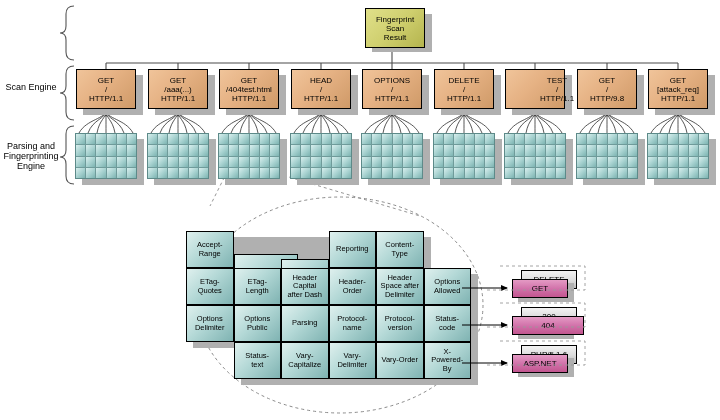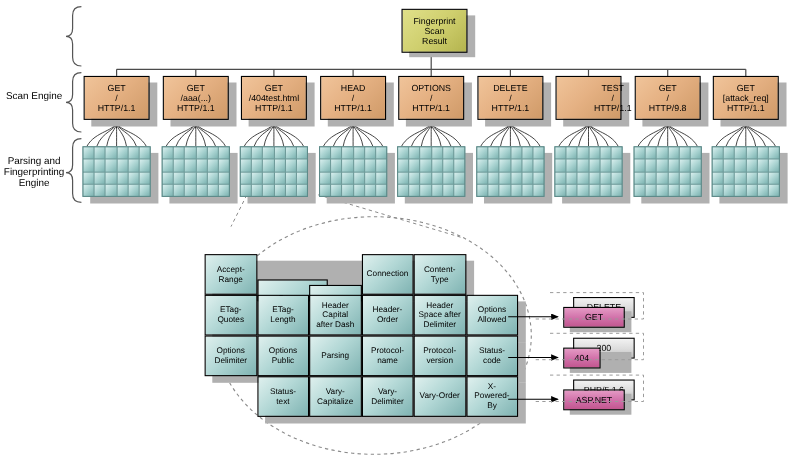--- a/index.html
+++ b/index.html
@@ -441,21 +441,21 @@
         </div>
       </div>
 
     <div id="table-layer">
         <div class="shadow" style="left: 193px; top: 237px; width: 237.5px; height: 37px;"></div>
         <div class="node cell" style="left: 186px; top: 231px; width: 47.5px; height: 37px;">Accept-
 Range</div>
         <div class="node cell" style="left: 233.5px; top: 231px; width: 64px; height: 37px; margin-top: 23px;">Banner</div>
         <div class="node cell" style="left: 281px; top: 231px; width: 47.5px; height: 37px; margin-top: 28px;">Cache-
 Control</div>
-        <div class="node cell" style="left: 328.5px; top: 231px; width: 47.5px; height: 37px;">Connection</div>
+        <div class="node cell" style="left: 328.5px; top: 231px; width: 47.5px; height: 37px;">Reporting</div>
         <div class="node cell" style="left: 376px; top: 231px; width: 47.5px; height: 37px;">Content-
 Type</div>
         <div class="shadow" style="left: 193px; top: 274px; width: 285px; height: 37px;"></div>
         <div class="node cell" style="left: 186px; top: 268px; width: 47.5px; height: 37px;">ETag-
 Quotes</div>
         <div class="node cell" style="left: 233.5px; top: 268px; width: 47.5px; height: 37px;">ETag-
 Length</div>
         <div class="node cell" style="left: 281px; top: 268px; width: 47.5px; height: 37px;">Header
 Capital
 after Dash</div>
@@ -490,21 +490,21 @@
 Powered-
 By</div>
       </div>
 
     <div id="result-layer">
         <div class="node resback" style="left: 521px; top: 270px; width: 56px; height: 19px;">DELETE</div>
         <div class="shadow" style="left: 518px; top: 283px; width: 56px; height: 19px;"></div>
         <div class="node res" style="left: 512px; top: 279px; width: 56px; height: 19px;">GET</div>
         <div class="node resback" style="left: 521px; top: 307px; width: 56px; height: 19px;">200</div>
         <div class="shadow" style="left: 518px; top: 320px; width: 56px; height: 19px;"></div>
-        <div class="node res" style="left: 512px; top: 316px; width: 34px; height: 19px;">404</div>
+        <div class="node res" style="left: 512px; top: 316px; width: 72px; height: 19px;">404</div>
         <div class="node resback" style="left: 521px; top: 345px; width: 56px; height: 19px;">PHP/5.1.6</div>
         <div class="shadow" style="left: 518px; top: 358px; width: 56px; height: 19px;"></div>
         <div class="node res" style="left: 512px; top: 354px; width: 56px; height: 19px;">ASP.NET</div>
       </div>
   </div>
 
   <svg class="layer" id="svg-front">
     <defs>
       <marker id="ar" markerWidth="7" markerHeight="6" refX="6" refY="3" orient="auto">
         <path d="M0,0 L7,3 L0,6 z" fill="#000"></path>

